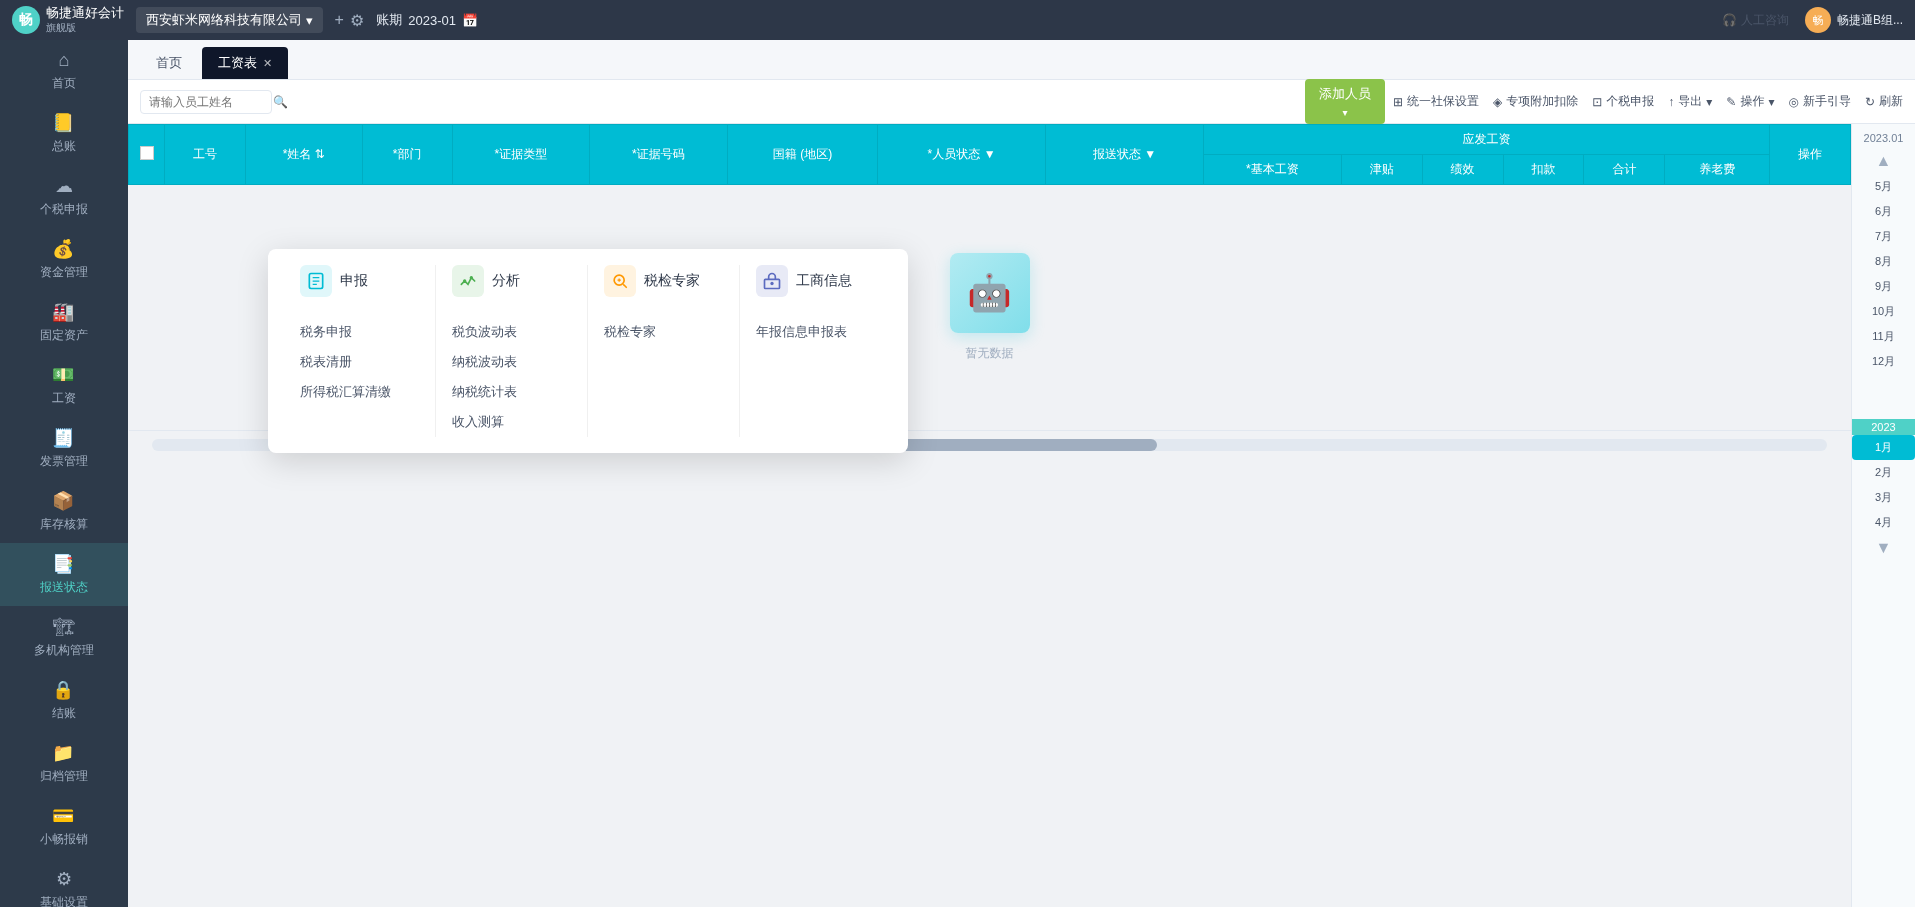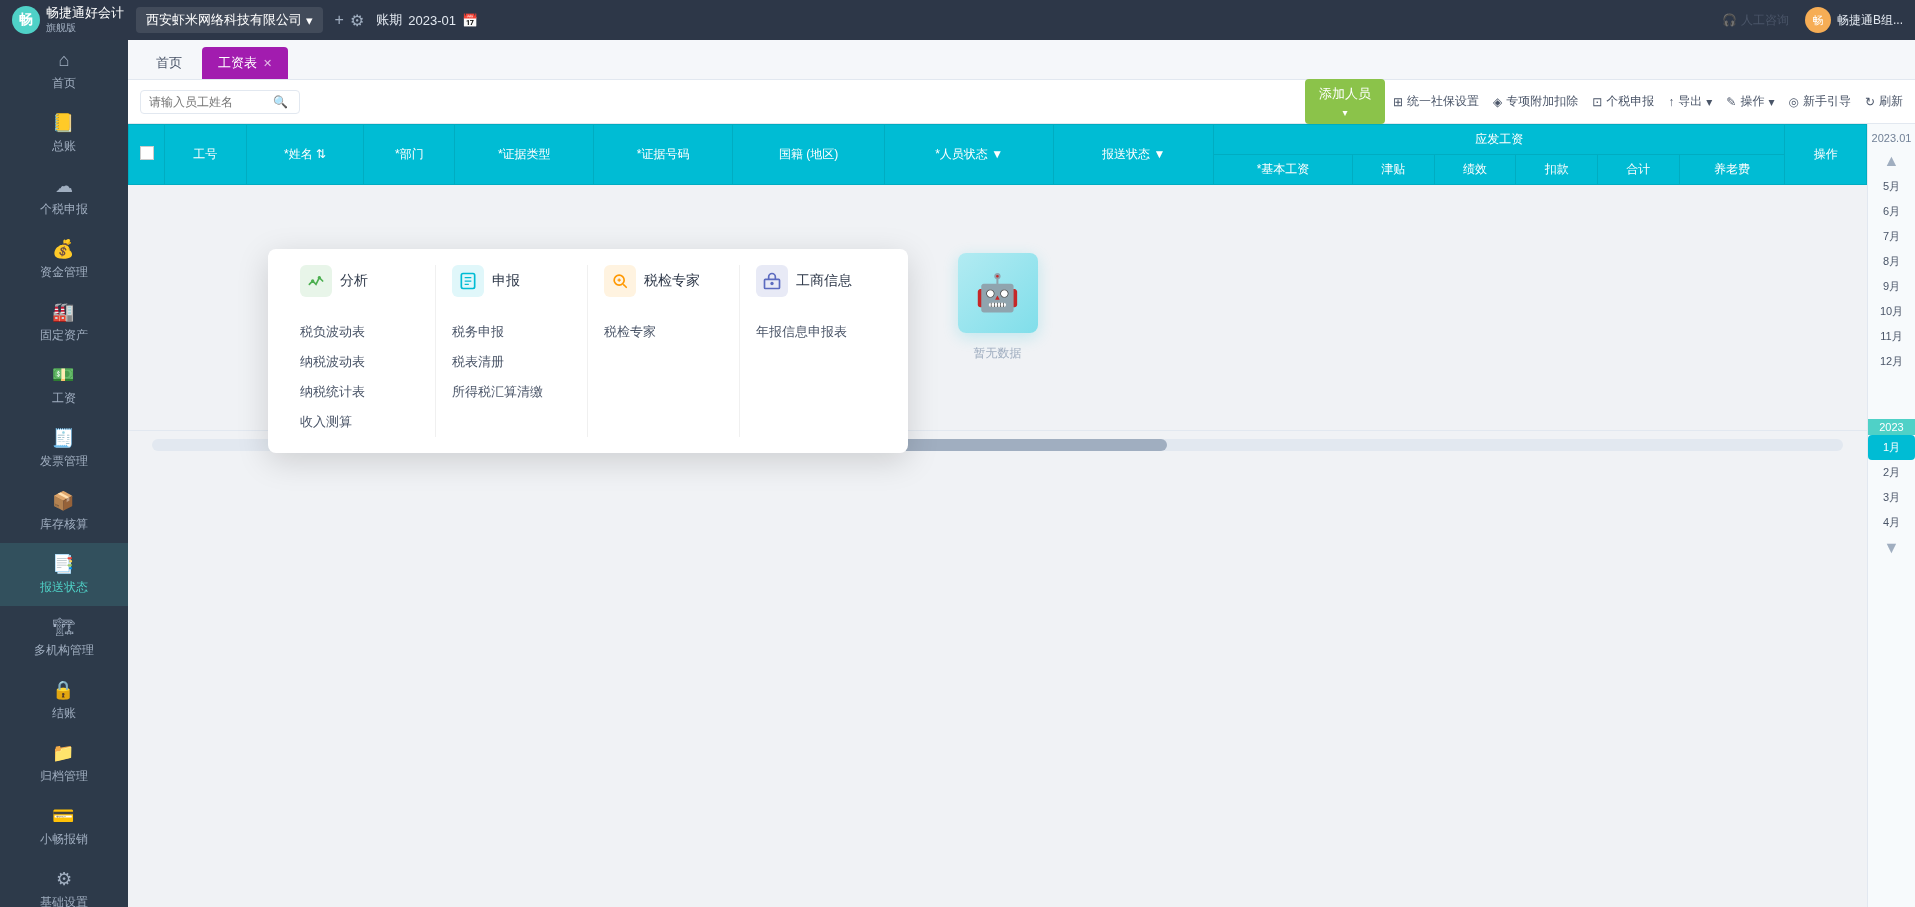--- a/index.html
+++ b/index.html
@@ -105,38 +105,38 @@
     .tab {
       height: 32px;
       padding: 0 16px;
       display: flex; align-items: center; gap: 6px;
       border-radius: 4px 4px 0 0;
       cursor: pointer;
       font-size: 13px;
       color: #4a5568;
     }
     .tab.home-tab { background: transparent; }
-    .tab.active-tab { background: #a21caf; color: white; }
+    .tab.active-tab { background: #0f172a; color: white; }
     .tab-close { cursor: pointer; color: rgba(255,255,255,0.7); font-size: 11px; }
 
     
     .toolbar {
       height: 44px;
       background: white;
       border-bottom: 1px solid #e2e8f0;
       display: flex;
       align-items: center;
       padding: 0 12px;
       gap: 8px;
       flex-shrink: 0;
     }
     .search-input-wrap {
       display: flex; align-items: center; gap: 4px;
       border: 1px solid #e2e8f0; border-radius: 4px;
-      padding: 4px 8px; background: white; width: 160px;
+      padding: 4px 8px; background: white; width: 132px;
     }
     .search-input-wrap input {
       border: none; outline: none; font-size: 12px; width: 120px; color: #4a5568;
     }
     .btn-add {
       background: #8bc34a; color: white; border: none; border-radius: 4px;
       padding: 6px 14px; cursor: pointer; font-size: 13px; display: flex; align-items: center; gap: 4px;
       margin-left: auto;
       flex-direction: column;
     }
@@ -251,21 +251,21 @@
     }
     .dropdown-item {
       padding: 6px 0;
       color: #4a5568;
       cursor: pointer;
       font-size: 13px;
     }
 
     
     .date-panel {
-      width: 48px;
+      width: 64px;
       background: #f7fafc;
       border-left: 1px solid #e2e8f0;
       display: flex;
       flex-direction: column;
       align-items: center;
       padding: 4px 0;
       overflow-y: auto;
       flex-shrink: 0;
     }
     .date-panel-header {
@@ -537,61 +537,61 @@
           <div class="scrollbar-placeholder">
             <div class="scrollbar-thumb"></div>
           </div>
         </div>
 
         <div class="dropdown-menu">
           <div class="dropdown-menu-grid">
 
             <div class="dropdown-col">
               <div class="dropdown-col-header">
+                <div class="dropdown-col-header-icon icon-shen">
+                  <svg width="20" height="20" viewBox="0 0 24 24" fill="none">
+                    <rect x="4" y="3" width="16" height="18" rx="2" stroke="#00bcd4" stroke-width="2"></rect>
+                    <path d="M8 8h8M8 12h8M8 16h5" stroke="#00bcd4" stroke-width="1.5"></path>
+                  </svg>
+                </div>
+                <span>申报</span>
+              </div>
+              <div class="dropdown-item">
+                <span>税务申报</span>
+              </div>
+              <div class="dropdown-item">
+                <span>税表清册</span>
+              </div>
+              <div class="dropdown-item">
+                <span>所得税汇算清缴</span>
+              </div>
+            </div>
+
+            <div class="dropdown-col">
+              <div class="dropdown-col-header">
                 <div class="dropdown-col-header-icon icon-ana">
                   <svg width="20" height="20" viewBox="0 0 24 24" fill="none">
                     <path d="M4 16l4-4 4 4 4-8 4 4" stroke="#4caf50" stroke-width="2" stroke-linecap="round"></path>
                     <circle cx="8" cy="12" r="2" fill="#4caf50"></circle>
                     <circle cx="16" cy="8" r="2" fill="#4caf50"></circle>
                   </svg>
                 </div>
                 <span>分析</span>
               </div>
               <div class="dropdown-item">
                 <span>税负波动表</span>
               </div>
               <div class="dropdown-item">
                 <span>纳税波动表</span>
               </div>
               <div class="dropdown-item">
                 <span>纳税统计表</span>
               </div>
               <div class="dropdown-item">
                 <span>收入测算</span>
-              </div>
-            </div>
-
-            <div class="dropdown-col">
-              <div class="dropdown-col-header">
-                <div class="dropdown-col-header-icon icon-shen">
-                  <svg width="20" height="20" viewBox="0 0 24 24" fill="none">
-                    <rect x="4" y="3" width="16" height="18" rx="2" stroke="#00bcd4" stroke-width="2"></rect>
-                    <path d="M8 8h8M8 12h8M8 16h5" stroke="#00bcd4" stroke-width="1.5"></path>
-                  </svg>
-                </div>
-                <span>申报</span>
-              </div>
-              <div class="dropdown-item">
-                <span>税务申报</span>
-              </div>
-              <div class="dropdown-item">
-                <span>税表清册</span>
-              </div>
-              <div class="dropdown-item">
-                <span>所得税汇算清缴</span>
               </div>
             </div>
 
             <div class="dropdown-col">
               <div class="dropdown-col-header">
                 <div class="dropdown-col-header-icon icon-shu">
                   <svg width="20" height="20" viewBox="0 0 24 24" fill="none">
                     <circle cx="11" cy="11" r="6" stroke="#ff9800" stroke-width="2"></circle>
                     <path d="M16.5 16.5l3 3" stroke="#ff9800" stroke-width="2" stroke-linecap="round"></path>
                     <path d="M9 11h4M11 9v4" stroke="#ff9800" stroke-width="1.5"></path>

